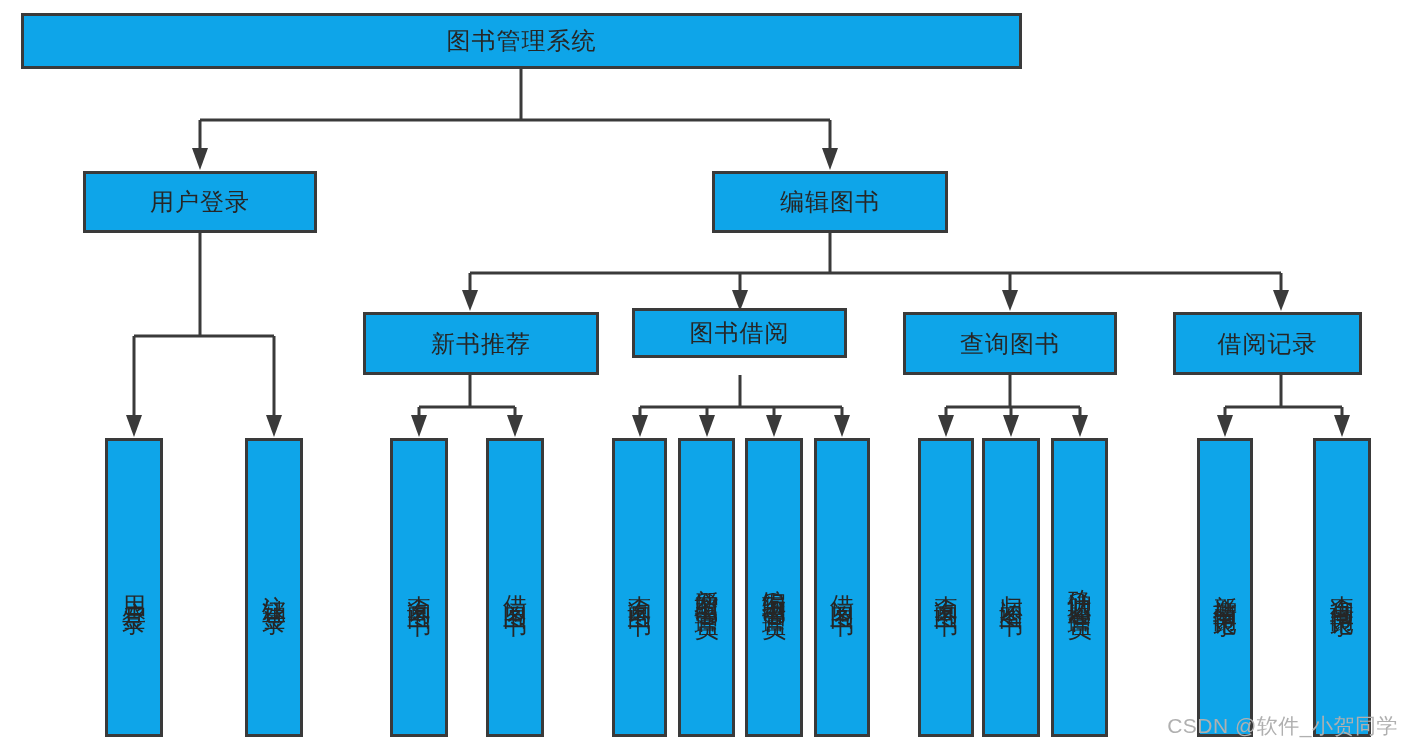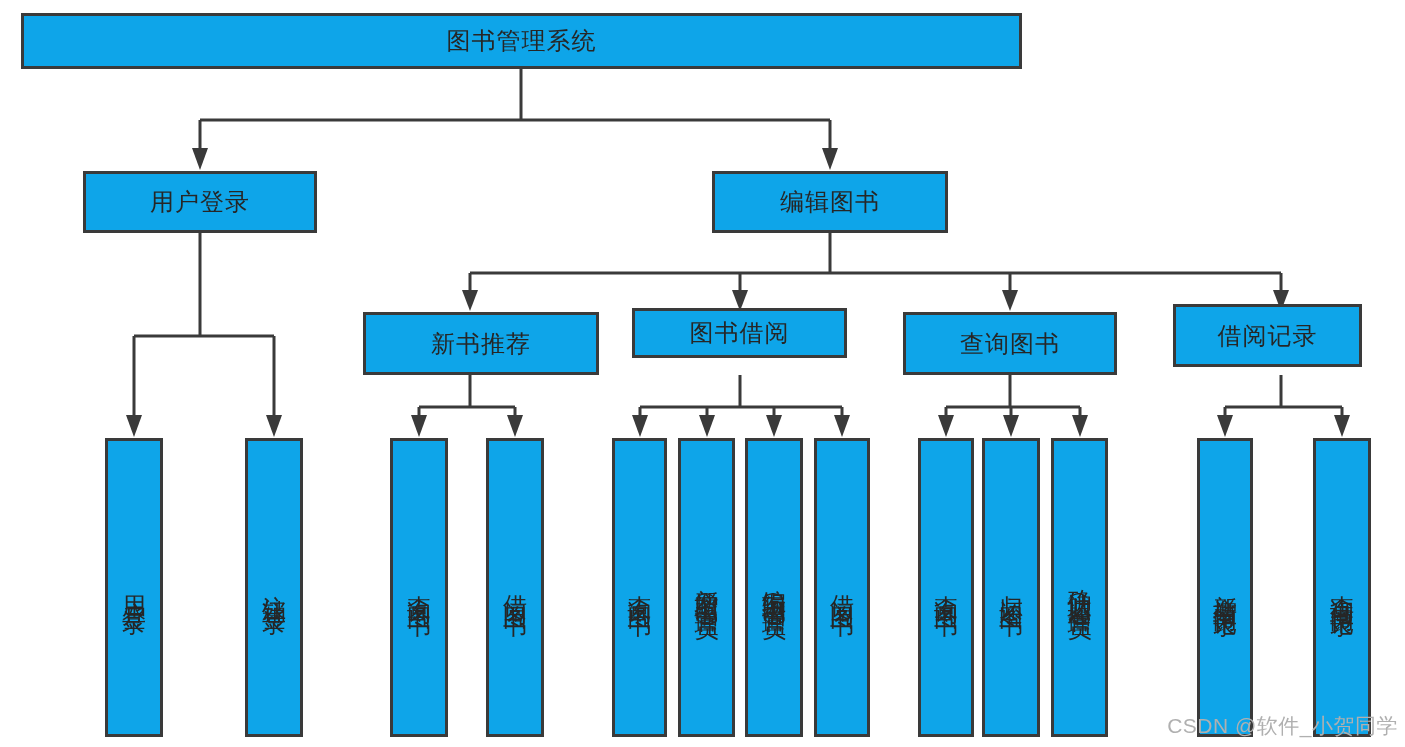--- a/index.html
+++ b/index.html
@@ -108,21 +108,21 @@
   </svg>
 
   <div class="node" style="left:21px; top:13px; width:1001px; height:56px;">图书管理系统</div>
 
   <div class="node" style="left:83px; top:171px; width:234px; height:62px;">用户登录</div>
   <div class="node" style="left:712px; top:171px; width:236px; height:62px;">编辑图书</div>
 
   <div class="node" style="left:363px; top:312px; width:236px; height:63px;">新书推荐</div>
   <div class="node" style="left:632px; top:308px; width:215px; height:50px;">图书借阅</div>
   <div class="node" style="left:903px; top:312px; width:214px; height:63px;">查询图书</div>
-  <div class="node" style="left:1173px; top:304px; width:189px; height:63px;">借阅记录</div>
+  <div class="node" style="left:1173px; top:312px; width:189px; height:63px;">借阅记录</div>
 
   <div class="node leaf" style="left:105px; top:438px; width:58px; height:299px;">用户登录</div>
   <div class="node leaf" style="left:245px; top:438px; width:58px; height:299px;">注销登录</div>
 
   <div class="node leaf" style="left:390px; top:438px; width:58px; height:299px;">查询图书</div>
   <div class="node leaf" style="left:486px; top:438px; width:58px; height:299px;">借阅图书</div>
 
   <div class="node leaf" style="left:612px; top:438px; width:55px; height:299px;">查询图书</div>
   <div class="node leaf long" style="left:678px; top:438px; width:57px; height:299px;">新增图书（管理员）</div>
   <div class="node leaf long" style="left:745px; top:438px; width:58px; height:299px;">编辑图书（管理员）</div>

